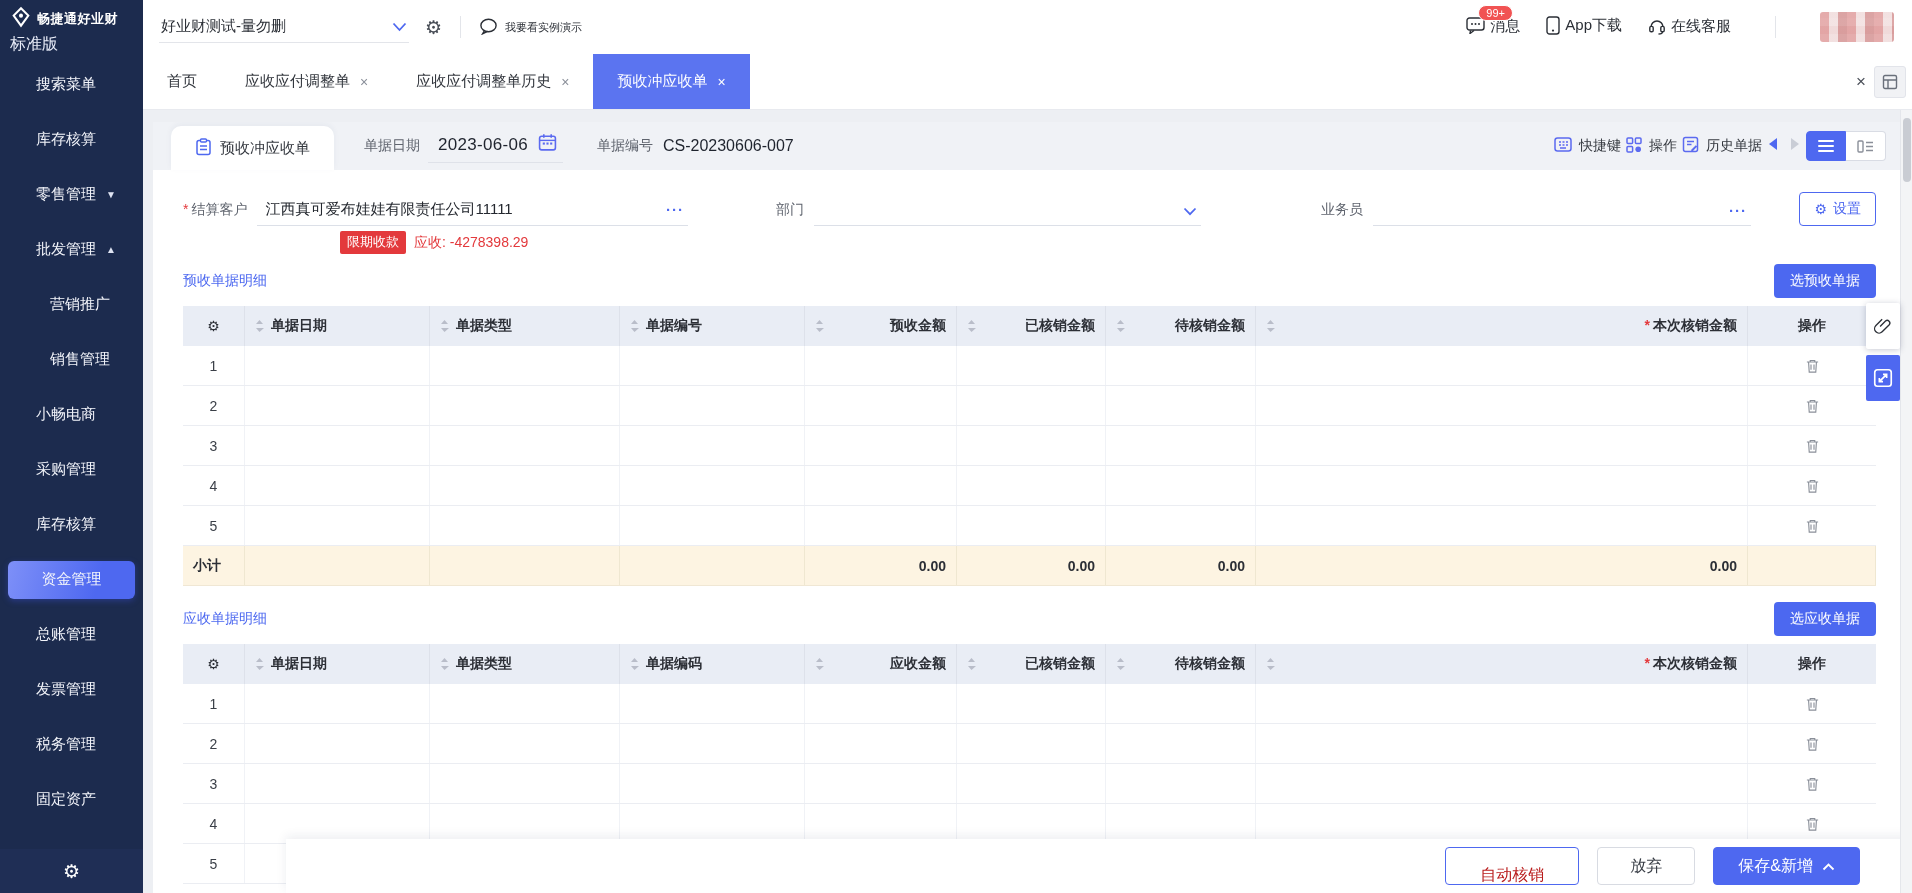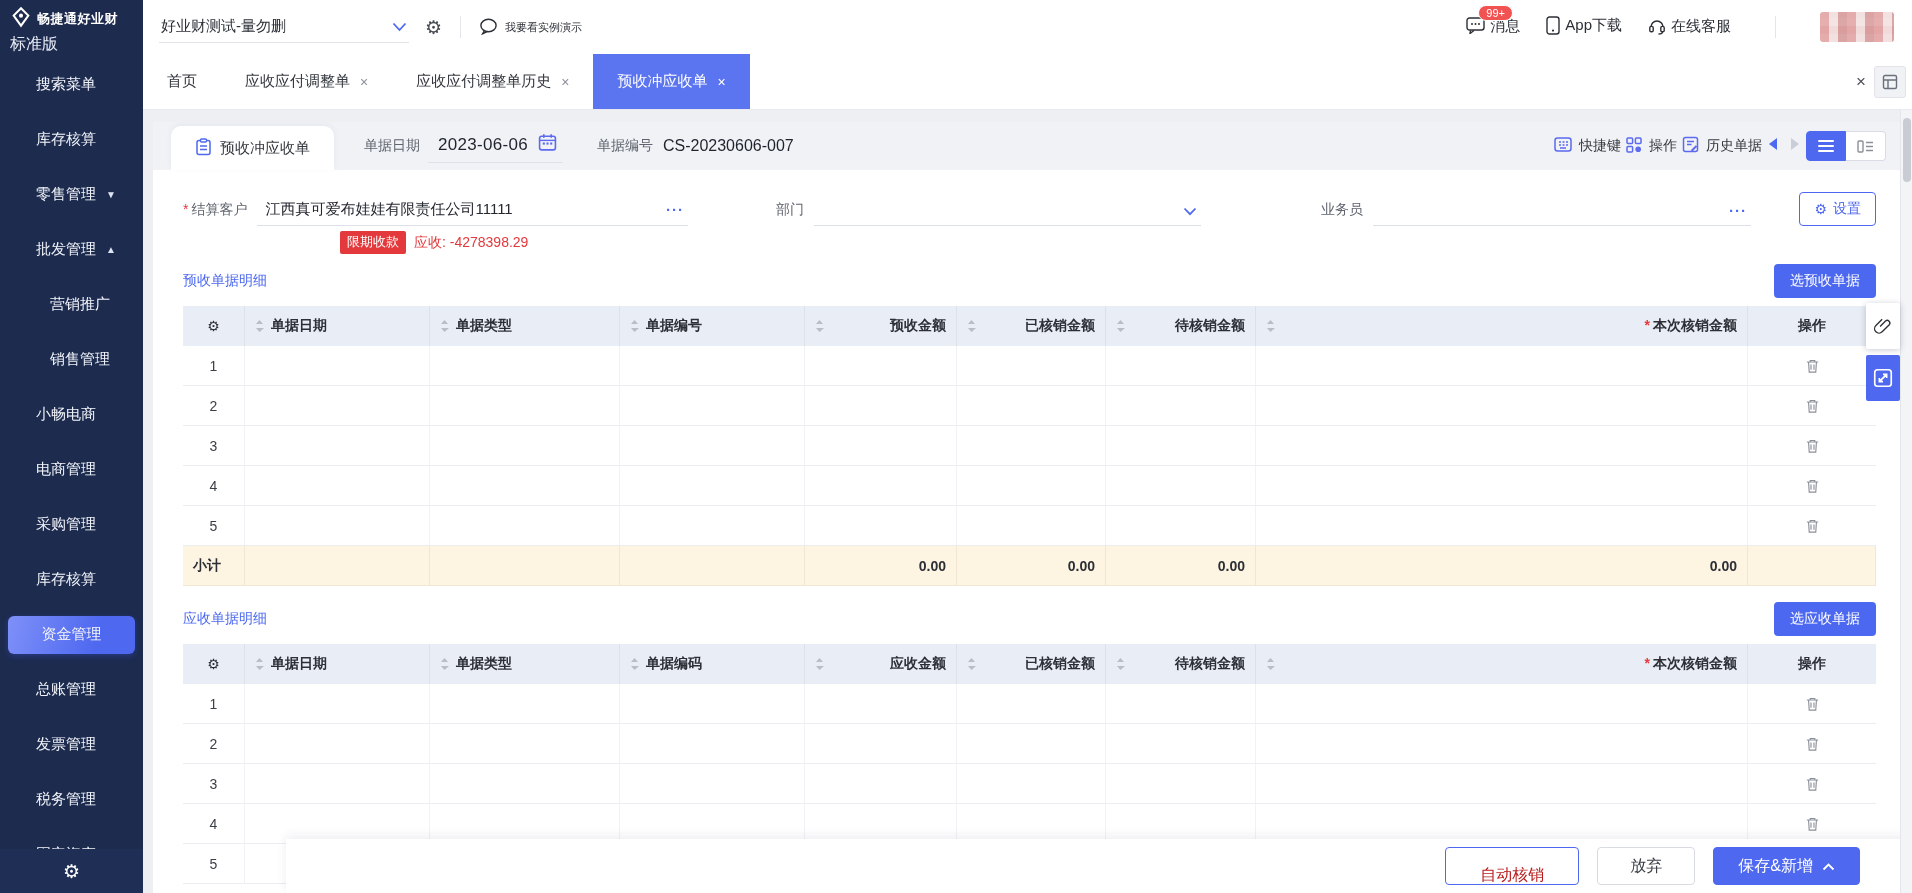--- a/index.html
+++ b/index.html
@@ -228,23 +228,20 @@
       <div class="side-item indent">
           <span>营销推广</span>
         </div>
       <div class="side-item indent">
           <span>销售管理</span>
         </div>
       <div class="side-item">
           <span>小畅电商</span>
         </div>
       <div class="side-item">
-          <span>电商管理</span>
-        </div>
-      <div class="side-item">
           <span>采购管理</span>
         </div>
       <div class="side-item">
           <span>库存核算</span>
         </div>
       <div class="side-item active-wrap">
         <span class="side-pill">
             <span>资金管理</span>
           </span>
       </div>

